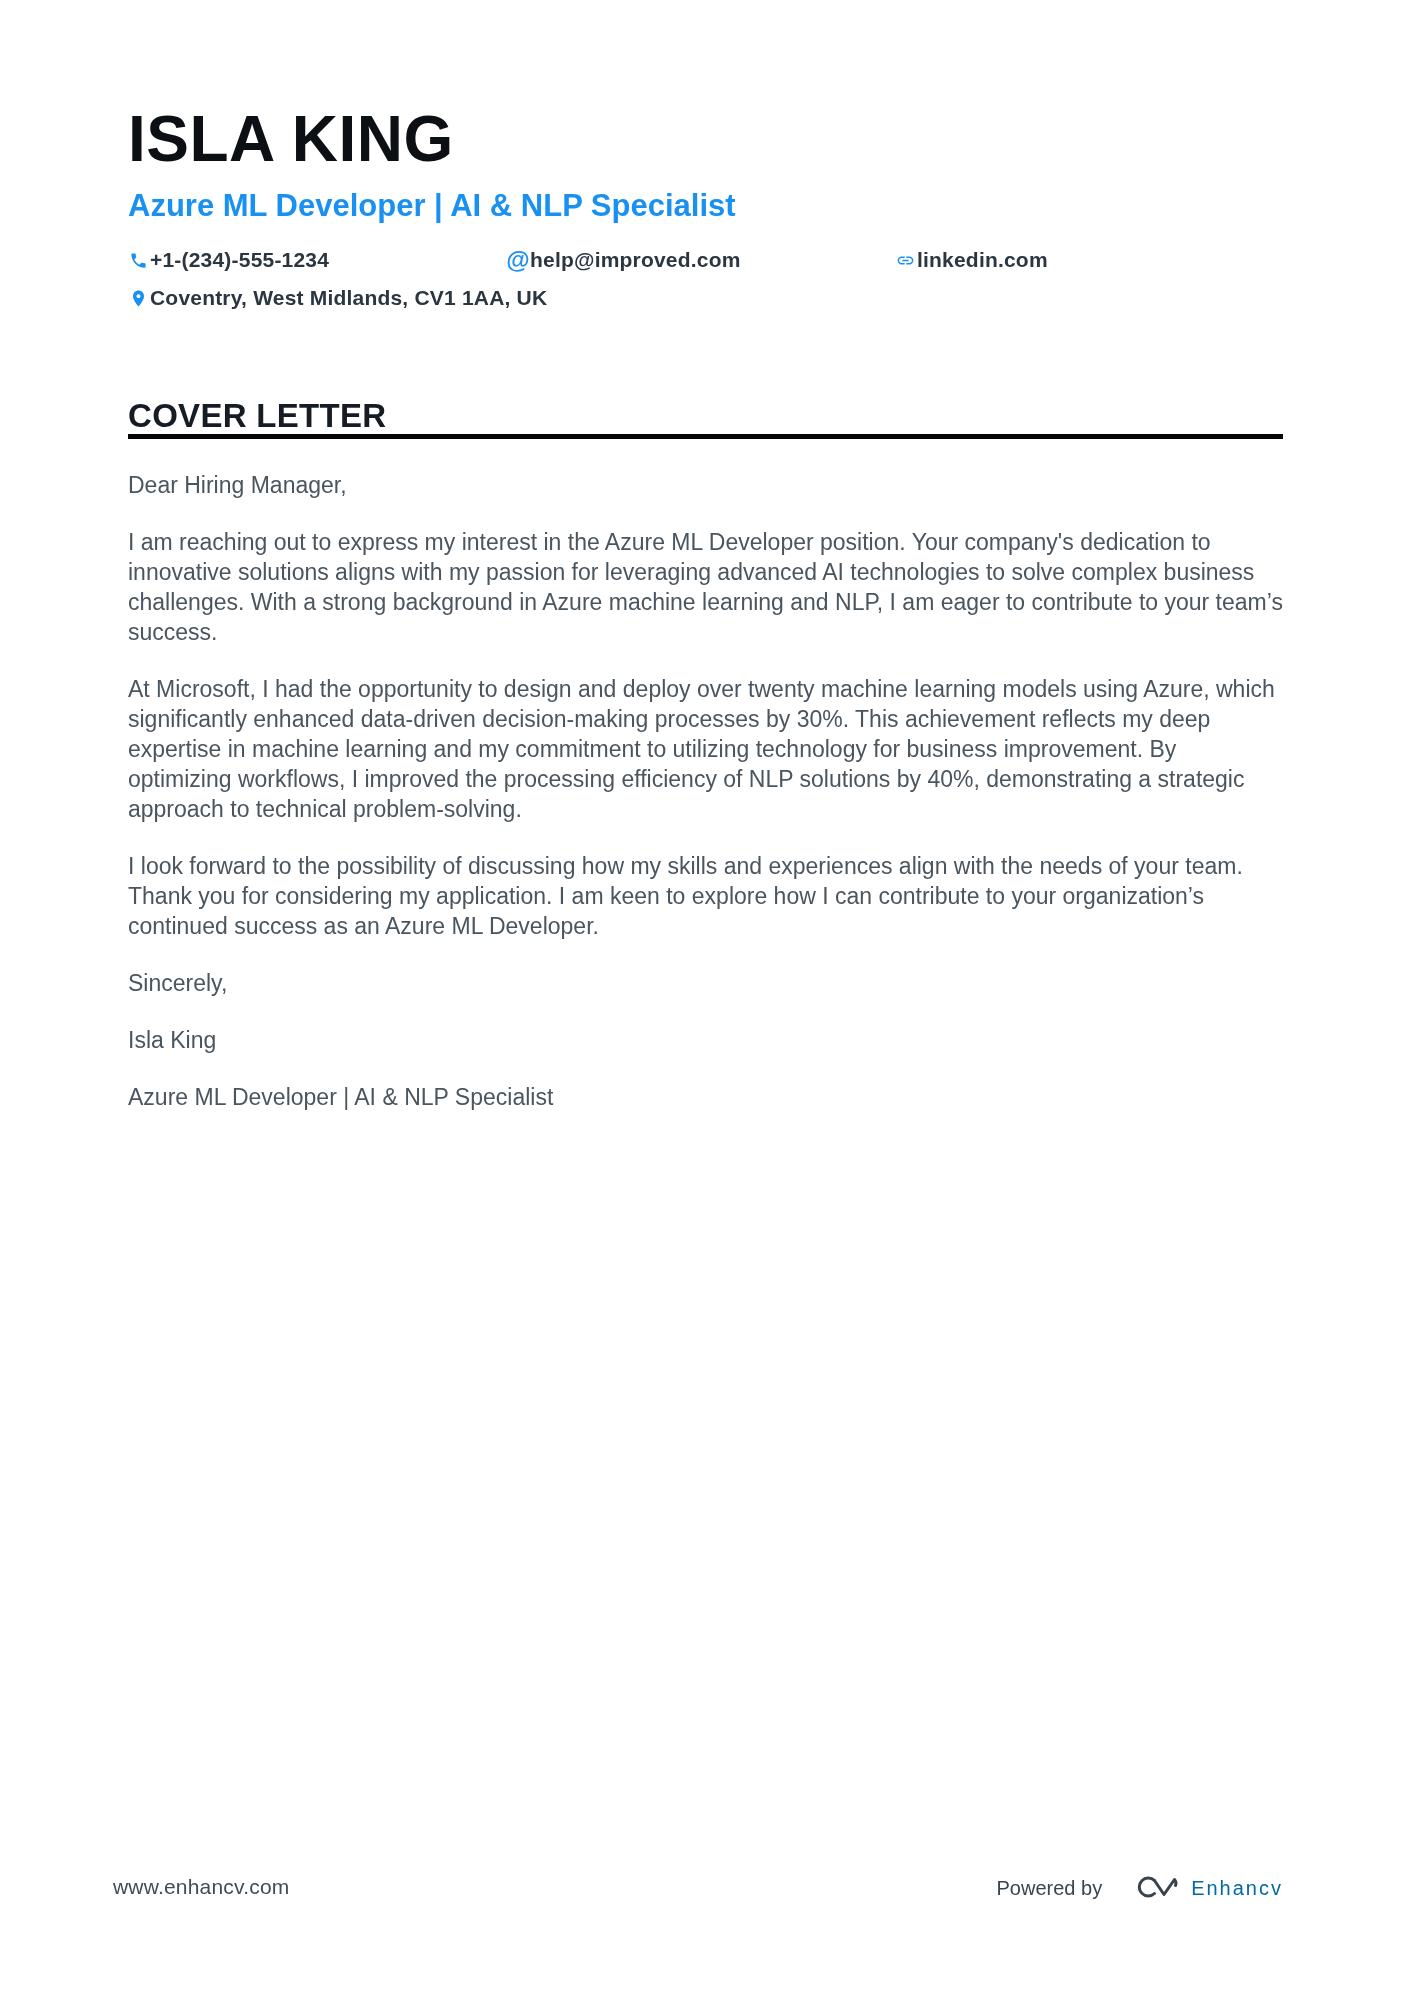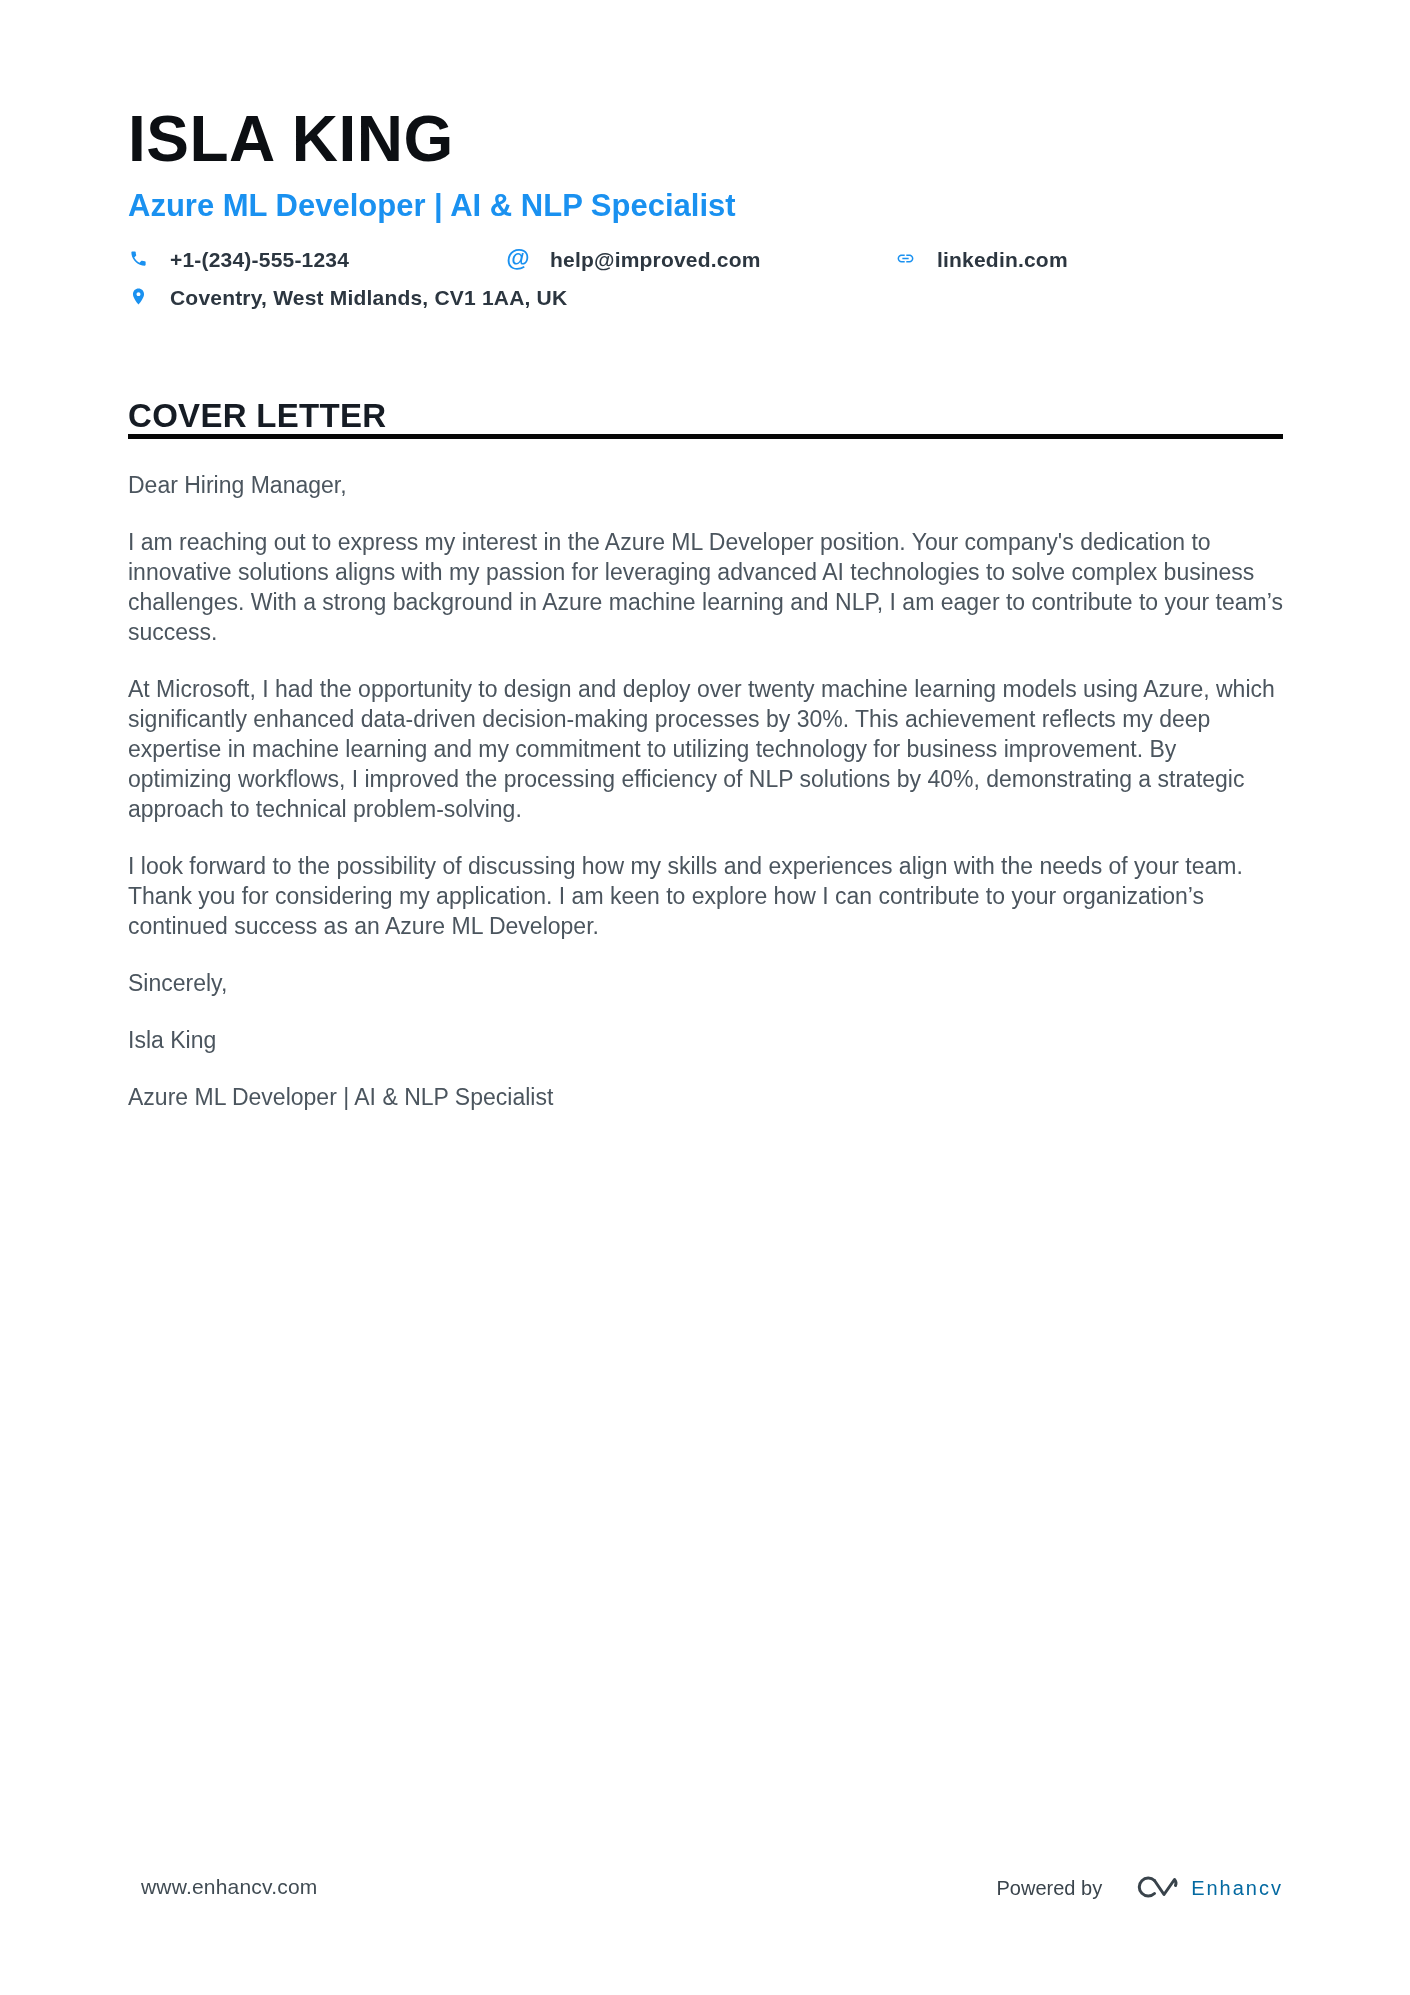--- a/index.html
+++ b/index.html
@@ -28,21 +28,21 @@
     margin-top:16px;
     font-size:31px;
     font-weight:700;
     line-height:1.1;
     color:#1a91f0;
   }
   .contact-block { margin-top:22px; }
   .contact-row { display:flex; align-items:center; height:30px; }
   .contact-row + .contact-row { margin-top:8px; }
   .contact-item {
-    display:flex; align-items:flex-start; gap:22px;
+    display:flex; align-items:center; gap:2px;
     font-size:21px; font-weight:700; letter-spacing:0.2px;
     color:#2c3640;
   }
   .contact-item.w1 { width:380px; }
   .contact-item.w2 { width:387px; }
   .cicon { width:20px; height:20px; flex:0 0 auto; display:flex; align-items:center; justify-content:center; }
   .cicon svg { width:19px; height:19px; fill:#1a91f0; }
   .at-glyph {
     color:#1a91f0; font-weight:700; font-size:24px; line-height:20px;
   }
@@ -66,21 +66,20 @@
     line-height:30px;
     margin:0 0 27px 0;
     color:#4b555e;
   }
   
   .footer {
     position:absolute;
     top:1872px; left:113px; right:127px;
     display:flex; justify-content:space-between; align-items:center;
     height:30px;
-    margin-left:28px;
   }
   .footer-site { font-size:21px; color:#414c54; letter-spacing:0.2px; }
   .powered { display:flex; align-items:flex-end; }
   .powered-by { font-size:20px; color:#3a444c; margin-right:27px; }
   .brand-mark { margin-right:12px; display:flex; align-items:center; }
   .brand-mark svg { width:50px; height:26px; }
   .brand-name { font-size:20px; letter-spacing:2px; color:#0369a1; }
 </style>
 </head>
 <body>

